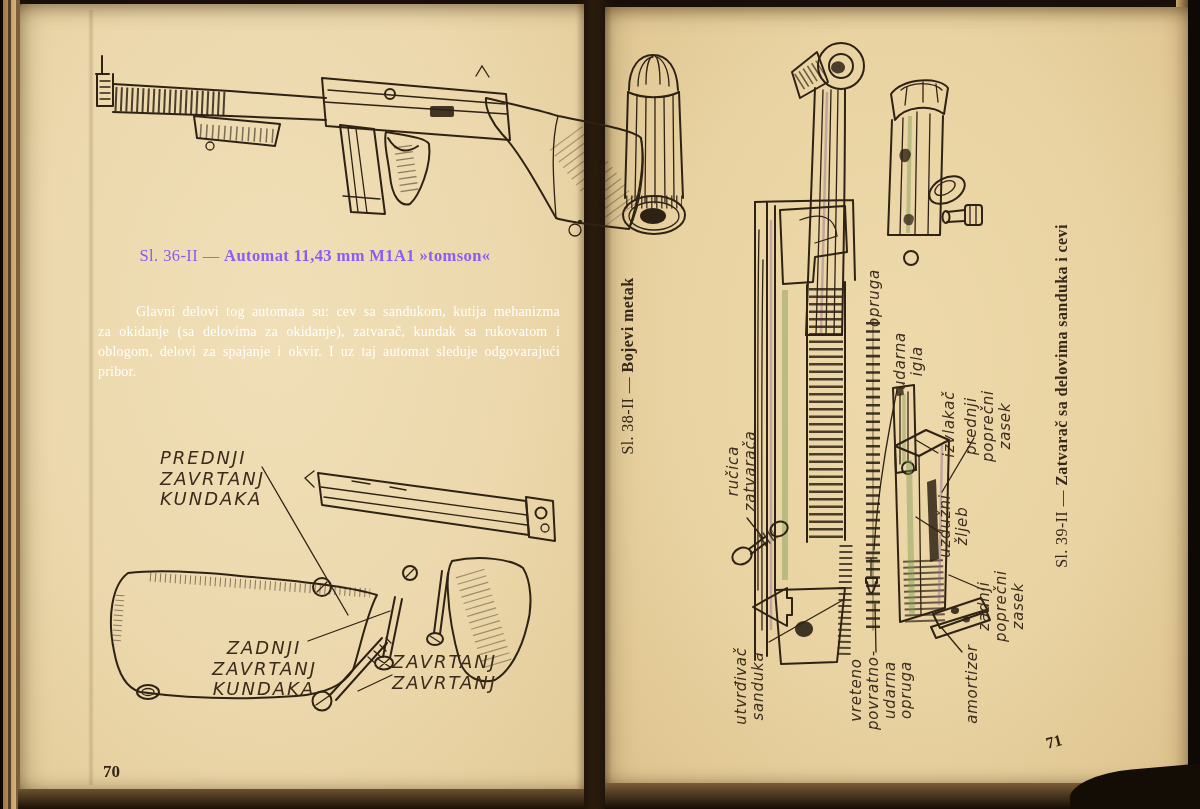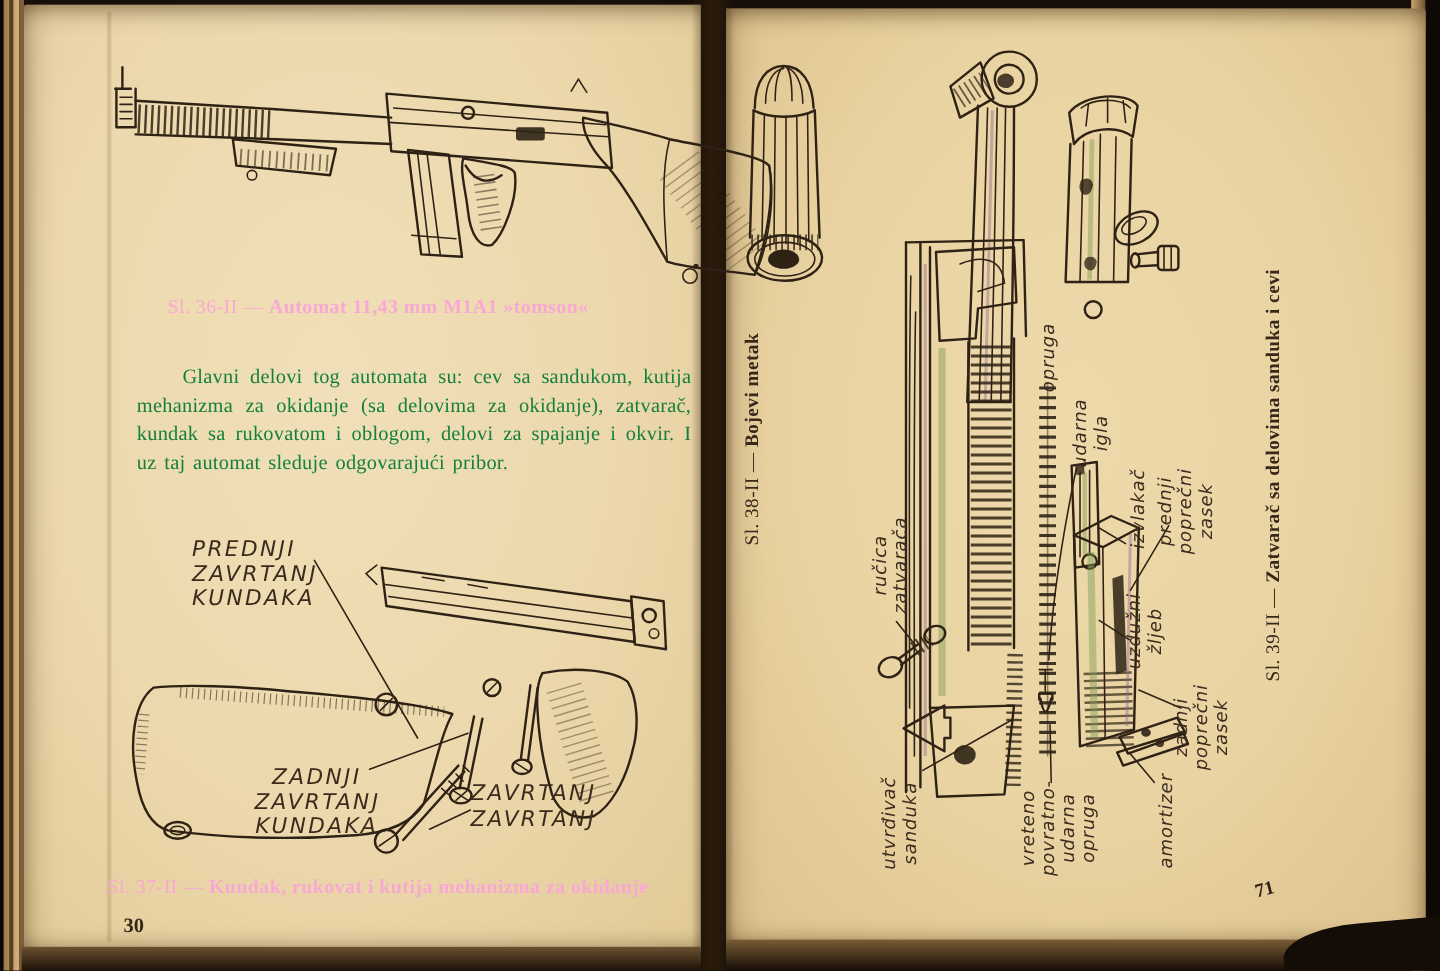--- a/index.html
+++ b/index.html
@@ -30,25 +30,25 @@
   #crease-left{position:absolute;left:88px;top:10px;width:6px;height:775px;
     background:linear-gradient(90deg,rgba(120,90,50,0),rgba(120,90,50,.25),rgba(120,90,50,0));}
   #bottom-curl{position:absolute;left:1070px;top:768px;width:160px;height:60px;
     background:#140d06;transform:rotate(-5deg);border-radius:40% 10% 0 0;}
   #bottom-shade-l{position:absolute;left:18px;top:789px;width:566px;height:20px;
     background:linear-gradient(180deg,#6b5130,#1b1107);}
   #bottom-shade-r{position:absolute;left:605px;top:783px;width:585px;height:26px;
     background:linear-gradient(180deg,#7a5c36,#150d06);}
 
   
-  .caption{position:absolute;color:#f9a8d4;font-size:16.5px;letter-spacing:.4px;
+  .caption{position:absolute;color:#8b5cf6;font-size:16.5px;letter-spacing:.4px;
            text-align:center;white-space:nowrap;}
   .cap-bold{font-weight:bold;}
-  #paragraph{position:absolute;left:114px;top:302px;width:462px;color:#15803d;
-    font-size:17px;line-height:1.42;text-align:justify;text-indent:38px;
+  #paragraph{position:absolute;left:98px;top:302px;width:462px;color:#ffffff;
+    font-size:14px;line-height:1.42;text-align:justify;text-indent:38px;
     letter-spacing:.2px;word-spacing:2px;}
   .pagenum{position:absolute;color:#33241656;font-weight:bold;color:#342517;font-size:17px;}
 
   .hand-label{position:absolute;font-family:"DejaVu Sans",sans-serif;font-style:italic;
     color:#3a2b1c;font-size:18px;letter-spacing:2px;line-height:1.14;}
   .hand-label span{display:block;}
 
   .rot-label{position:absolute;font-family:"DejaVu Sans",sans-serif;font-style:italic;
     color:#3c2d1e;font-size:15px;letter-spacing:.8px;line-height:1.12;
     transform:translate(-50%,-50%) rotate(-90deg);text-align:center;white-space:nowrap;}
@@ -187,25 +187,22 @@
   <div class="hand-label" style="left:212px;top:638px;width:104px;text-align:center">
     <span>ZADNJI</span>
     <span>ZAVRTANJ</span>
     <span>KUNDAKA</span>
   </div>
   <div class="hand-label" style="left:392px;top:652px;width:100px;text-align:center">
     <span>ZAVRTANJ</span>
     <span>ZAVRTANJ</span>
   </div>
 
-  <div class="caption" style="left:60px;top:729px;width:510px">
-    <span>Sl. 37-II — </span><span class="cap-bold">Kundak, rukovat i kutija mehanizma za okidanje</span>
-  </div>
-
-  <div class="pagenum" style="left:103px;top:762px">30</div>
+
+  <div class="pagenum" style="left:103px;top:762px">70</div>
 
   <svg style="left:612px;top:50px" width="84" height="196" viewBox="0 0 84 196">
     <g>
       <path class="ink" d="M17,40 C17,16 28,5 41,5 C56,5 65,18 66,40"></path>
       <path class="ink-thin" d="M26,36 C26,18 33,8 41,7 M34,34 C34,14 38,7 41,6 M48,34 C48,14 45,7 43,6 M57,36 C57,18 50,9 45,7"></path>
       <path class="ink" d="M16,42 C30,49 54,49 67,42"></path>
     </g>
     <g>
       <path class="ink" d="M16,42 L13,148 M67,42 L71,148"></path>
       <path class="ink-thin" d="M25,45 L23,150 M34,47 L33,152 M43,47 L43,153 M52,47 L53,152 M61,45 L62,150"></path>

